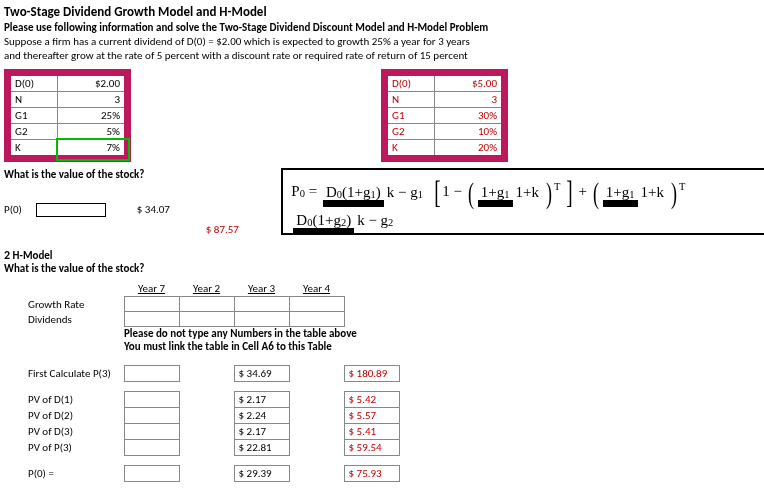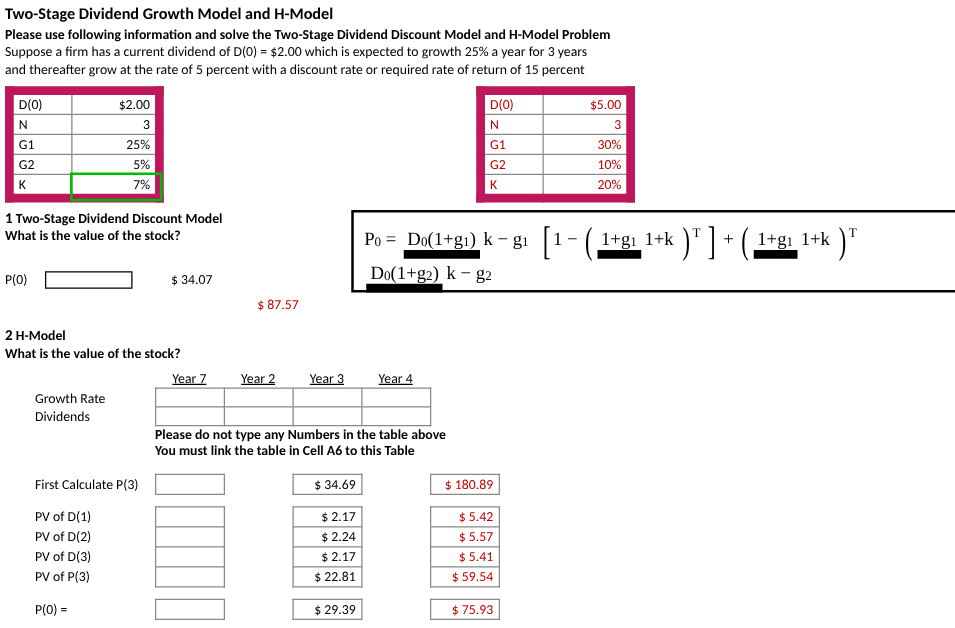--- a/index.html
+++ b/index.html
@@ -78,21 +78,21 @@
     transform: scaleX(0.6);
   }
   sup { font-size: 0.7em; }
   sub { font-size: 0.7em; vertical-align: -1px;}
   .hdr-underline { text-decoration: underline; }
   .inputA { border: 7px solid #be185d; }
   .inputA td { border: 1px solid #888; padding: 1px 4px; height:14px;}
   .inputA .r { text-align: right; }
   .red-border {outline: 2px solid #0b0;}
   
-  .calc td { border: 1px solid #888; padding: 1px 4px; text-align: right; width:55px;}
+  .calc td { border: 1px solid #888; padding: 1px 4px; text-align: left; width:55px;}
   .calc td.lbl { border: none; text-align: left; width: 100px; margin-left: 44px;}
   .calc td.none { border: none; }
 </style>
 </head>
 <body>
 
 <h1>Two-Stage Dividend Growth Model and H-Model</h1>
 <div class="sub">Please use following information and solve the Two-Stage Dividend Discount Model and H-Model Problem</div>
 <div class="plain">Suppose a firm has a current dividend of D(0) = $2.00 which is expected to growth 25% a year for 3 years</div>
 <div class="plain">and thereafter grow at the rate of 5 percent with a discount rate or required rate of return of 15 percent</div>
@@ -148,21 +148,20 @@
           <td class="r red">20%</td>
         </tr>
   </tbody>
     </table>
 </div>
 
 <div class="gap"></div>
 
 <div class="row" style="align-items:flex-start;">
   <div style="width:300px;">
-    <div><span class="section-num">1</span> <span class="bold">Two-Stage Dividend Discount Model</span></div>
     <div class="bold">What is the value of the stock?</div>
     <div class="row" style="gap:14px; margin-top:2px;">
       <span>P(0)</span>
       <span class="input-box"></span>
       <span style="width:50px; text-align:right;">$ 34.07</span>
       <span class="red" style="width:55px; text-align:right;margin-top:40px;">$  87.57</span>
     </div>
   </div>
 
   <div class="formula-box" style="font-size:15px;">

